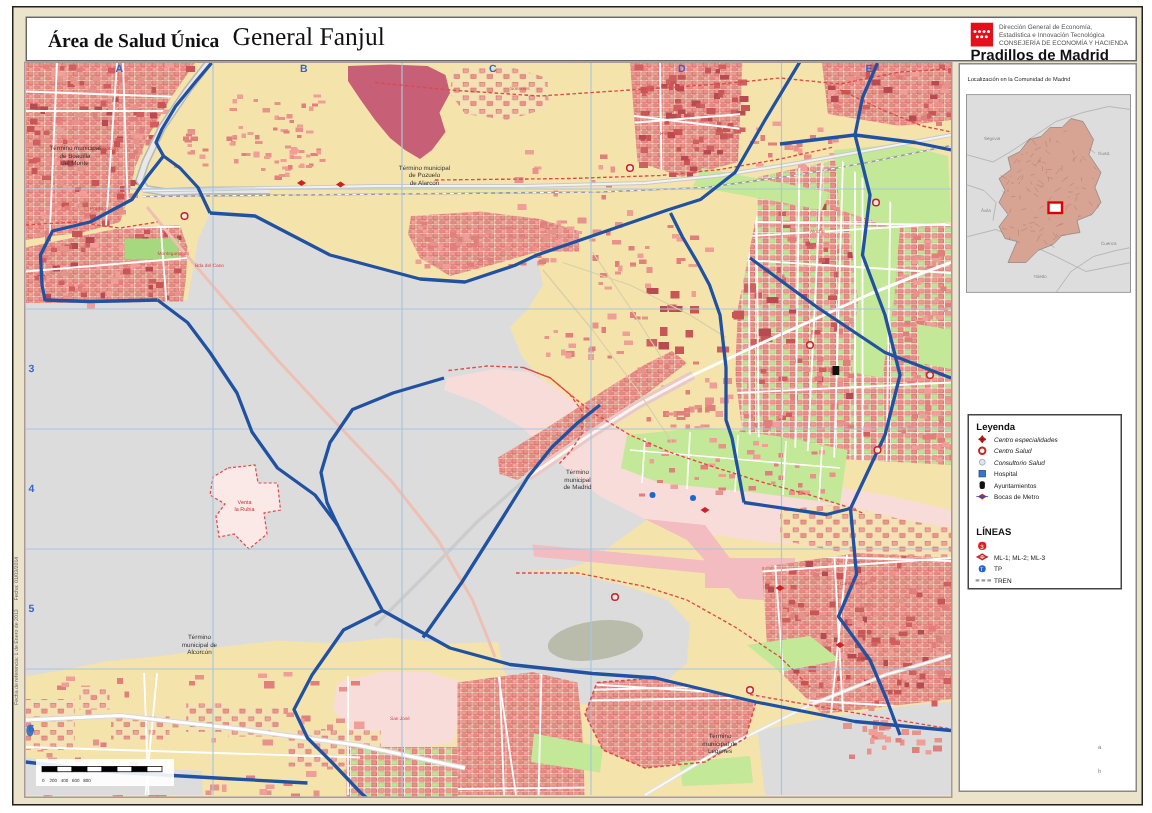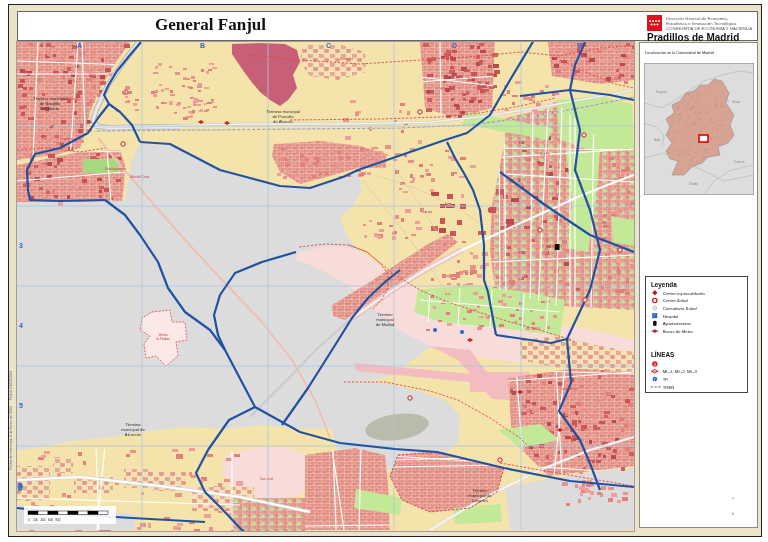--- a/index.html
+++ b/index.html
@@ -1,26 +1,27 @@
 <!DOCTYPE html>
 <html><head><meta charset="utf-8"><style>
 *{margin:0;padding:0;box-sizing:border-box}
 body{width:768px;height:542px;background:#ffffff;font-family:"Liberation Sans",sans-serif;position:relative;overflow:hidden}
 .frame{position:absolute;left:8px;top:4px;width:754px;height:533px;background:#ece3cb;border:1px solid #222}
 .hdr{position:absolute;left:17px;top:11px;width:741px;height:30px;background:#fff;border:1px solid #666}
 .t1{position:absolute;left:14px;top:7px;font-family:"Liberation Serif",serif;font-weight:bold;font-size:13px;color:#111}
-.t2{position:absolute;left:137px;top:3px;font-family:"Liberation Serif",serif;font-weight:bold;font-size:17px;color:#111}
+.t2{position:absolute;left:137px;top:3px;font-family:"Liberation Serif",serif;font-weight:normal;font-size:17px;color:#111}
 .cdm{position:absolute;left:629px;top:20px;font-size:10px;font-weight:bold;color:#111;white-space:nowrap}
 .side{position:absolute;left:639px;top:42px;width:119px;height:486px;background:#fff;border:1px solid #888}
 .loctit{position:absolute;left:5px;top:8px;font-size:3.8px;color:#222}
 .map{position:absolute;left:17px;top:42px;width:617px;height:489px;background:#f5e3ac;outline:1px solid #a99}
 .vtxt{position:absolute;left:9px;top:470px;font-size:3.5px;color:#666;transform:rotate(-90deg);transform-origin:0 0;white-space:nowrap}
 </style></head><body>
 <div class="frame"></div>
 <div class="hdr">
+<div class="t1">Área de Salud Única</div>
 <div class="t2">General Fanjul</div>
 <svg width="120" height="18" style="position:absolute;left:629px;top:3px">
 <rect x="0" y="0" width="15" height="16" fill="#e40f1b"></rect>
 <g fill="#ffffff">
         <circle cx="3" cy="6" r="1"></circle>
         <circle cx="6" cy="6" r="1"></circle>
         <circle cx="9" cy="6" r="1"></circle>
         <circle cx="12" cy="6" r="1"></circle>
         <circle cx="4.5" cy="9.5" r="1"></circle>
         <circle cx="7.5" cy="9.5" r="1"></circle>

